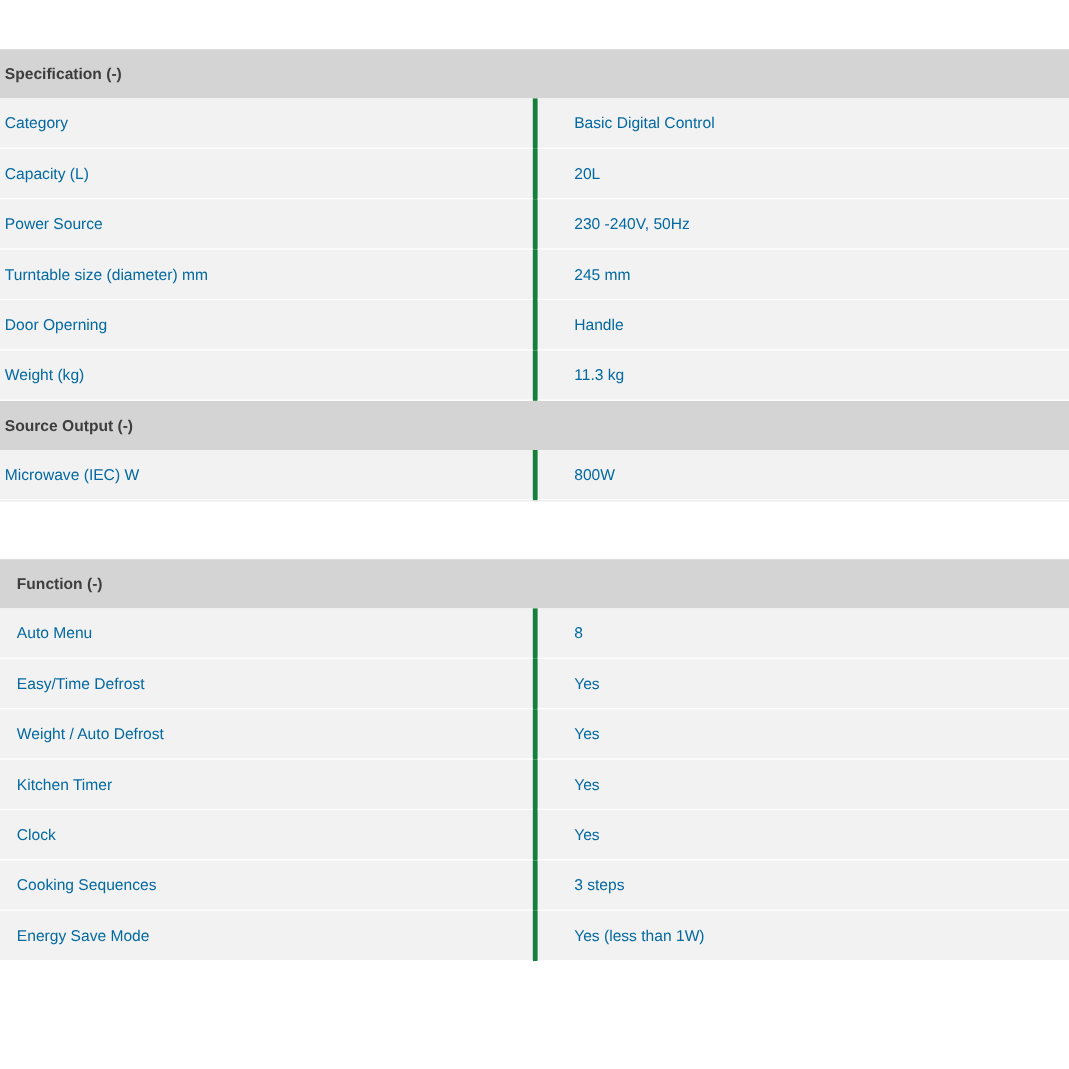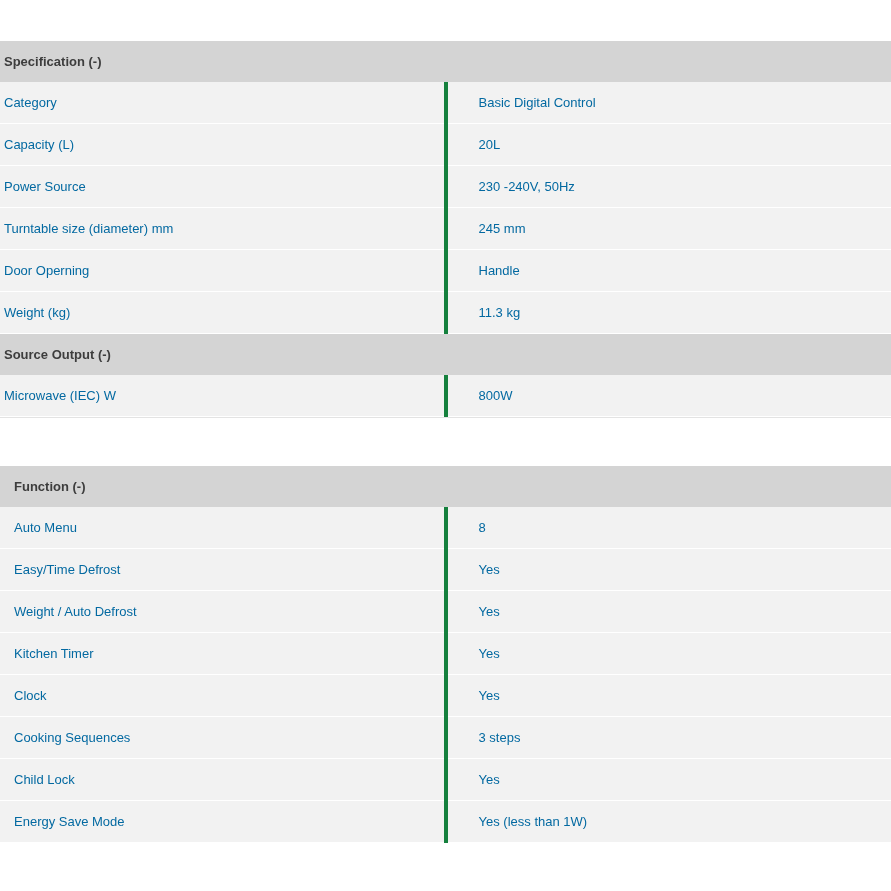--- a/index.html
+++ b/index.html
@@ -148,24 +148,20 @@
       </tr>
       <tr class="data-row">
         <td class="label fn-label">Clock</td>
         <td class="value">Yes</td>
       </tr>
       <tr class="data-row">
         <td class="label fn-label">Cooking Sequences</td>
         <td class="value">3 steps</td>
       </tr>
       <tr class="data-row">
-        <td class="label fn-label">Child Lock</td>
-        <td class="value">Yes</td>
-      </tr>
-      <tr class="data-row">
         <td class="label fn-label">Energy Save Mode</td>
         <td class="value">Yes (less than 1W)</td>
       </tr>
     </tbody>
   </table>
 
   <div class="bottom-pad"></div>
 </div>
 
 </body></html>

